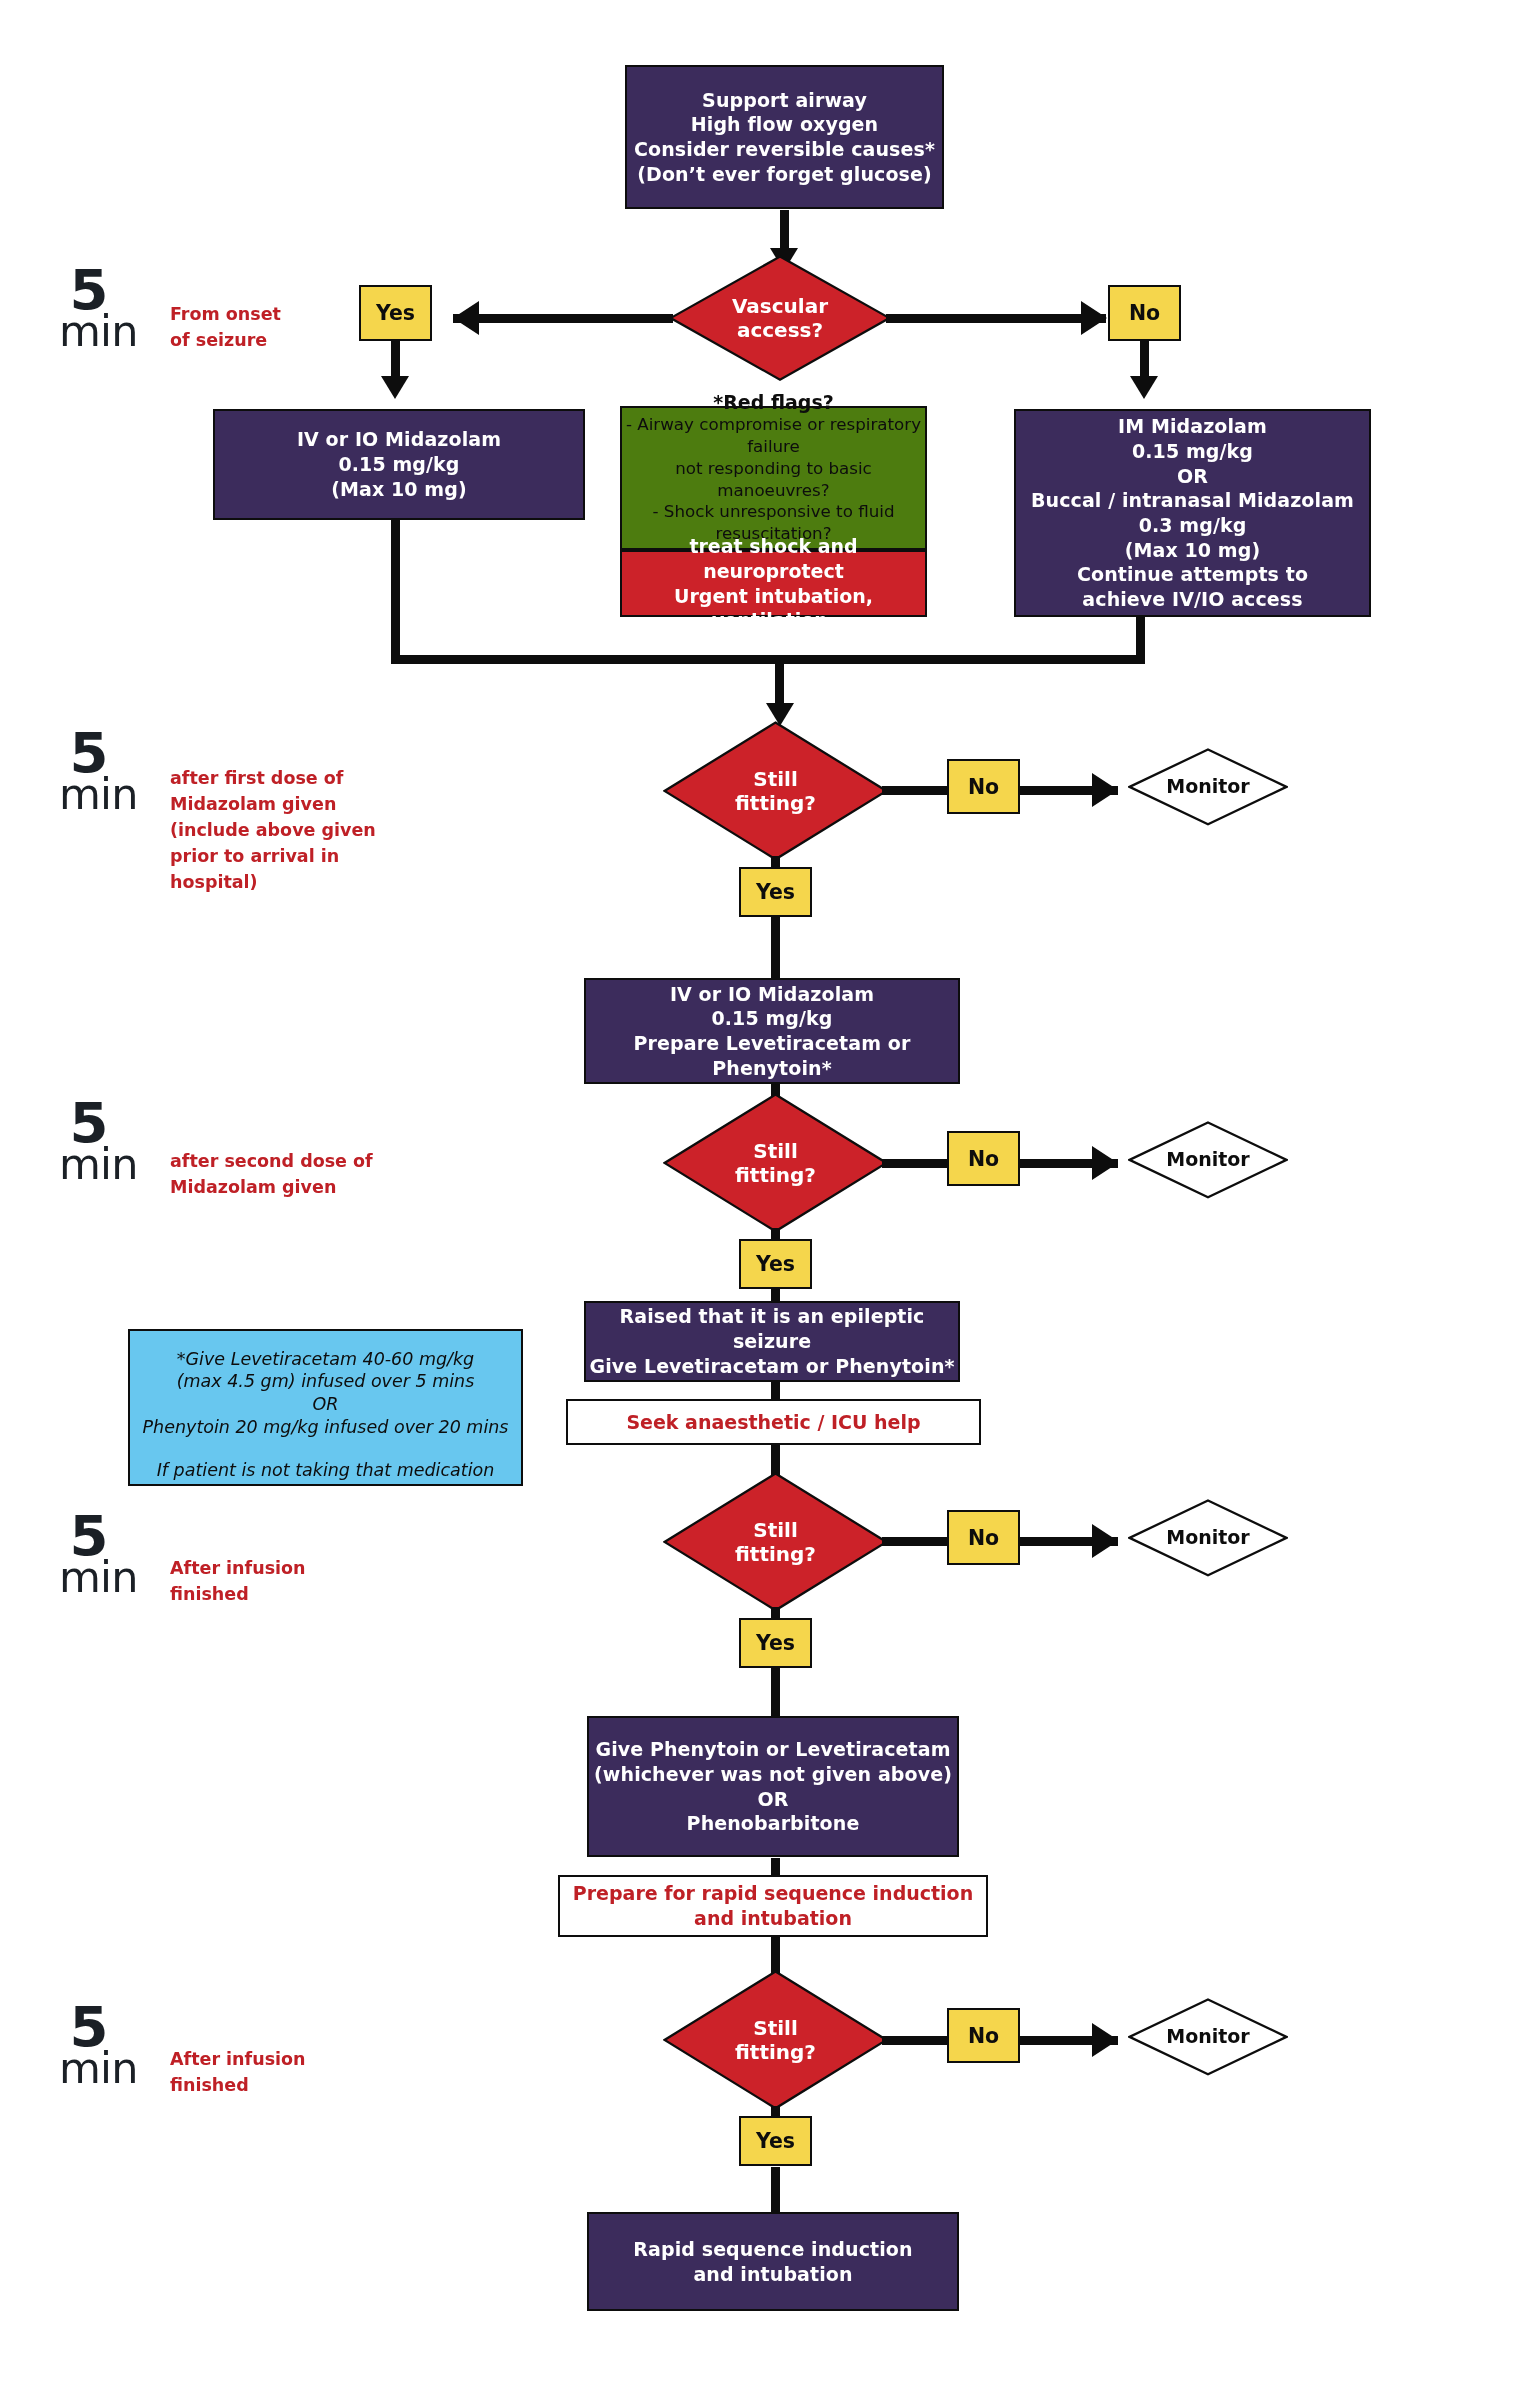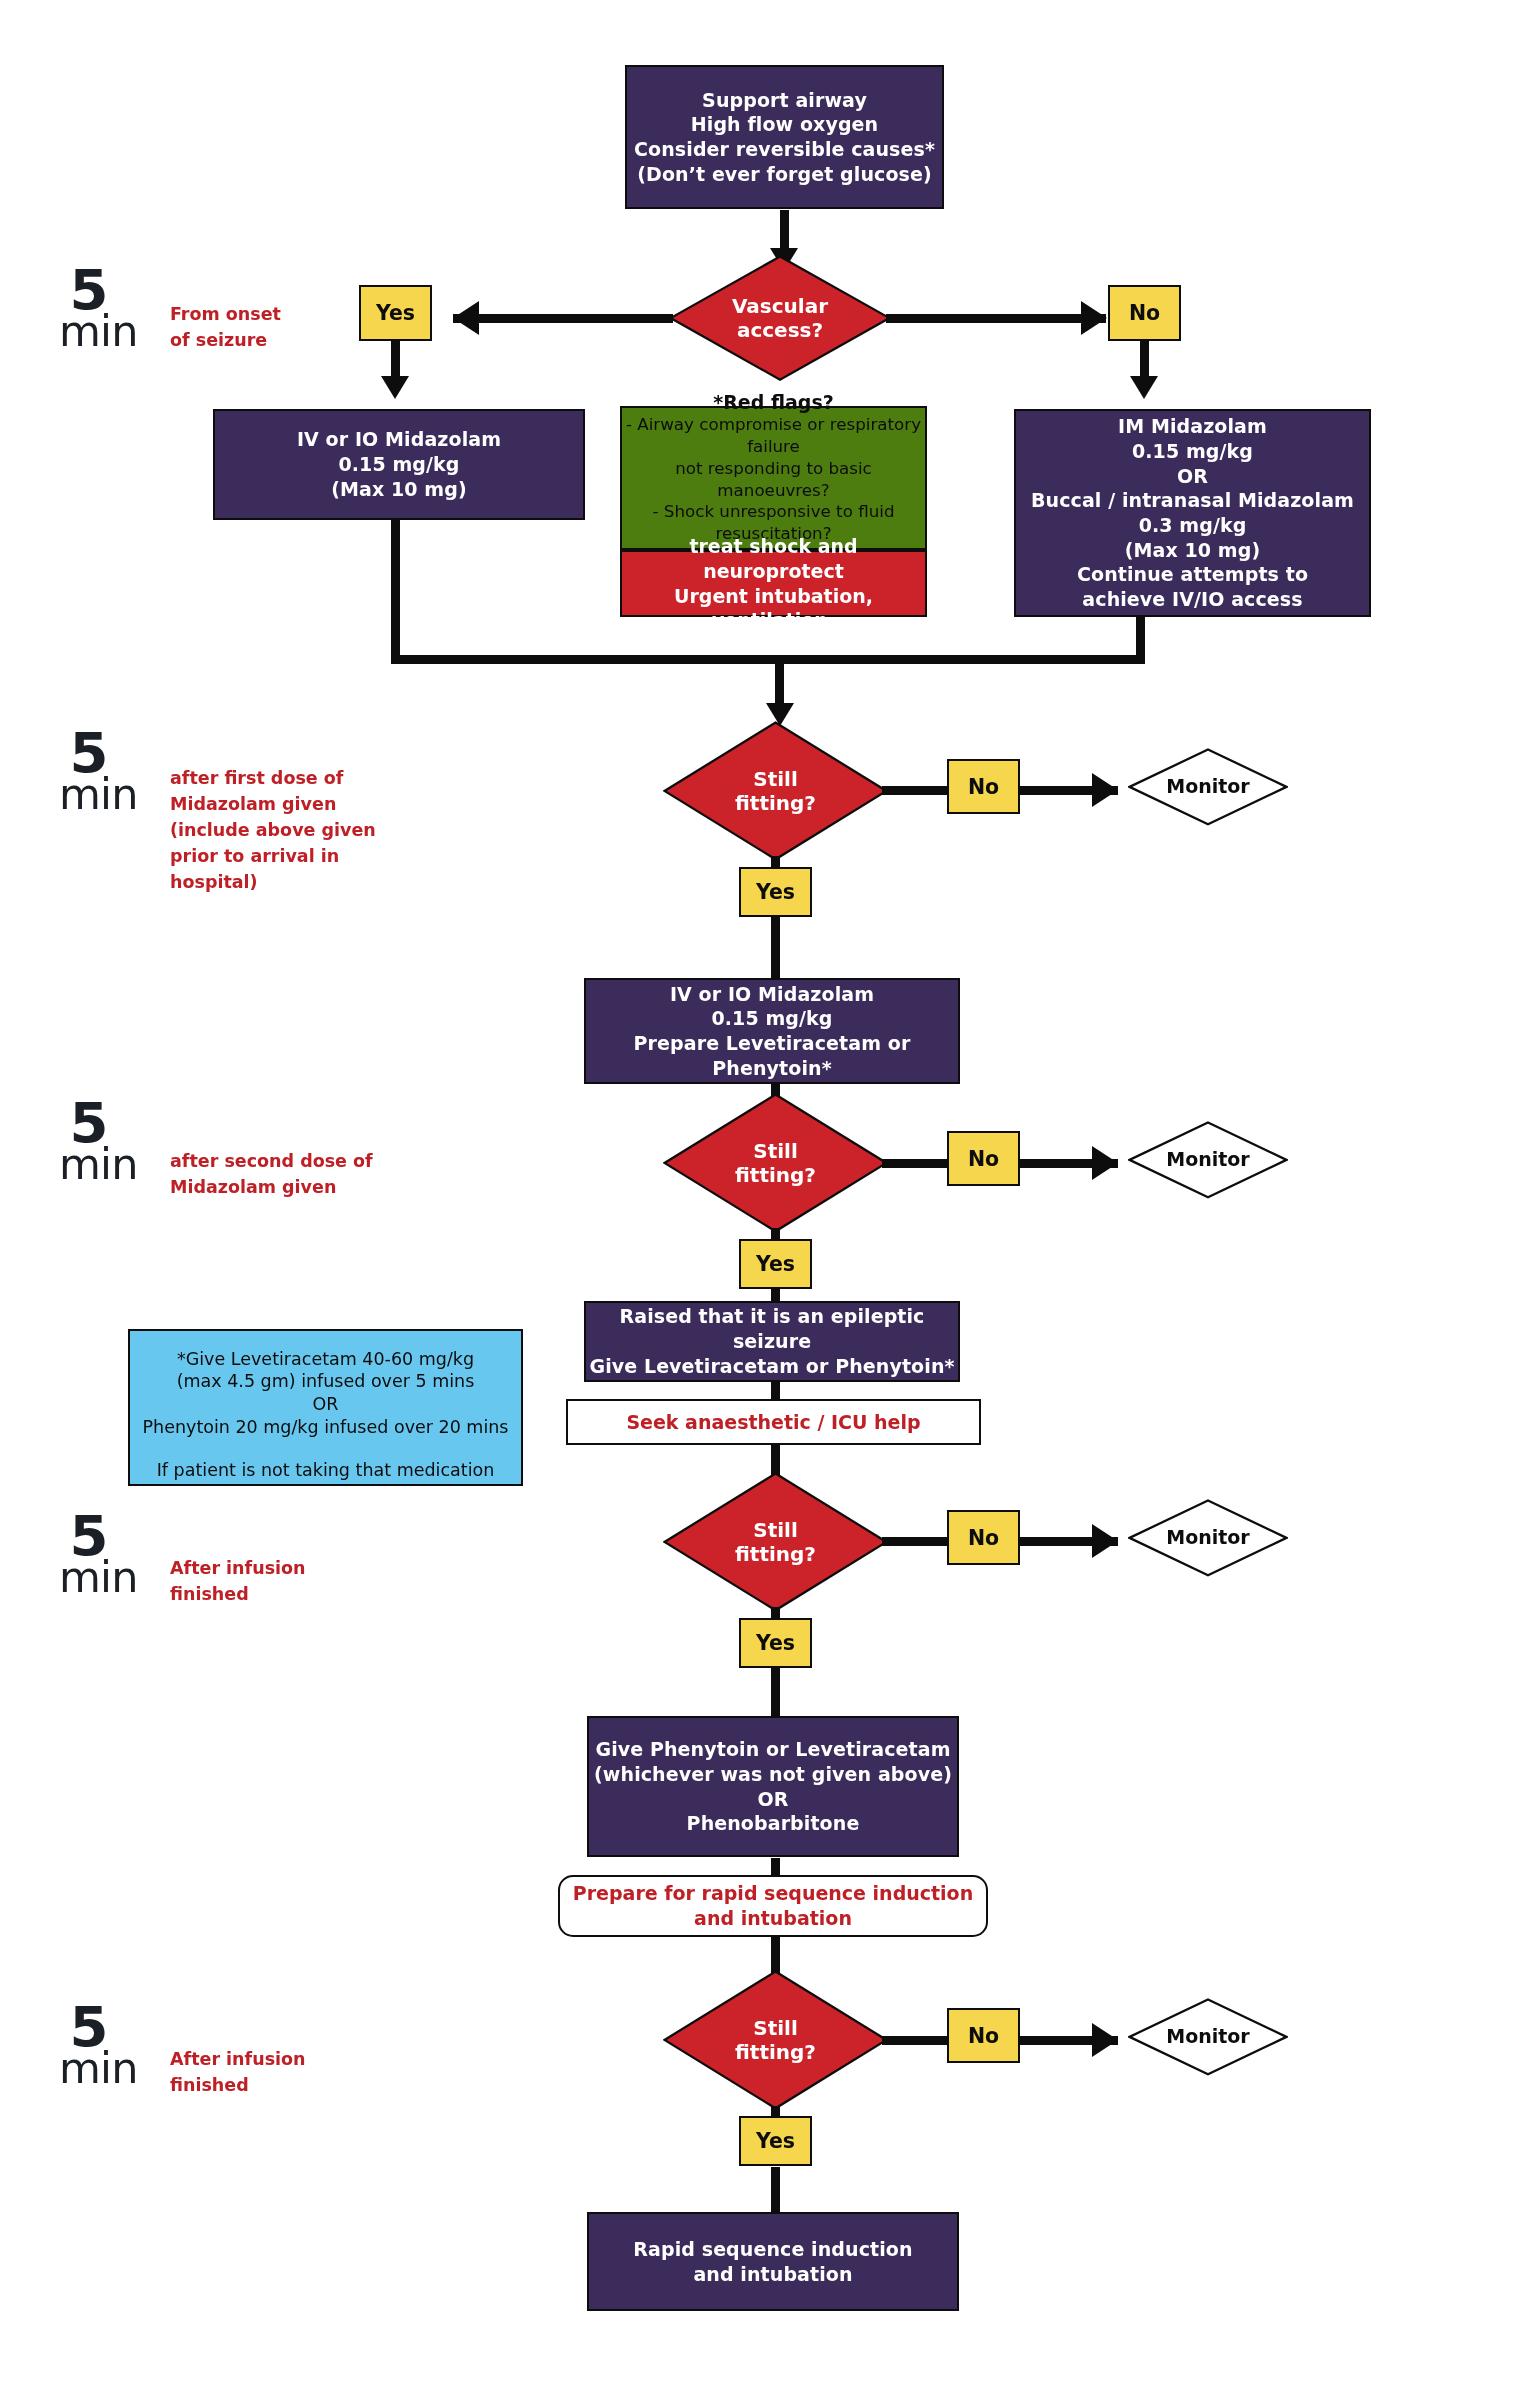--- a/index.html
+++ b/index.html
@@ -46,20 +46,21 @@
   .crimson{
     background:#cc2229;
     color:#ffffff;
     font-weight:700;
     font-size:19px;
   }
   .blue{
     background:#68c7ef;
     color:#0d0d0d;
     font-size:17.5px;
+    font-style:italic;
   }
   .whitebox{
     background:#ffffff;
     color:#bf2026;
     font-weight:700;
     font-size:19px;
     border:2.3px solid #0d0d0d;
   }
   .ybox{
     box-sizing:border-box;
@@ -386,21 +387,21 @@
   <div class="vline" style="left:771px; top:1668px; height:49px;"></div>
 
   <div class="node purple abs" style="left:587px; top:1716px; width:372px; height:141px;">
     <span class="ln">Give Phenytoin or Levetiracetam</span>
     <span class="ln">(whichever was not given above)</span>
     <span class="ln">OR</span>
     <span class="ln">Phenobarbitone</span>
   </div>
   <div class="vline" style="left:771px; top:1858px; height:24px;"></div>
 
-  <div class="node whitebox abs" style="left:558px; top:1875px; width:430px; height:62px;border-radius:15px;">
+  <div class="node whitebox abs" style="left:558px; top:1875px; width:430px; height:62px;">
     <span class="ln">Prepare for rapid sequence induction</span>
     <span class="ln">and intubation</span>
   </div>
   <div class="vline" style="left:771px; top:1937px; height:56px;"></div>
   <div class="arrow-d" style="left:761px; top:1989px;"></div>
 
   <div class="diamond dred" style="left:663px; top:1970px; width:225px; height:140px;">
     <svg class="shape" viewBox="0 0 296 184" preserveAspectRatio="none">
       <polygon points="148,2 294,92 148,182 2,92" fill="#cc2229" stroke="#0d0d0d" stroke-width="3"></polygon>
     </svg>

